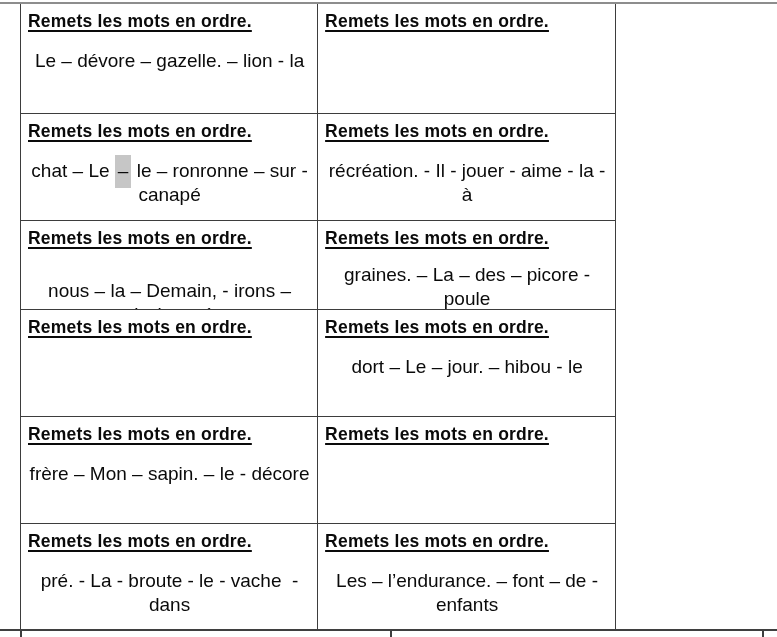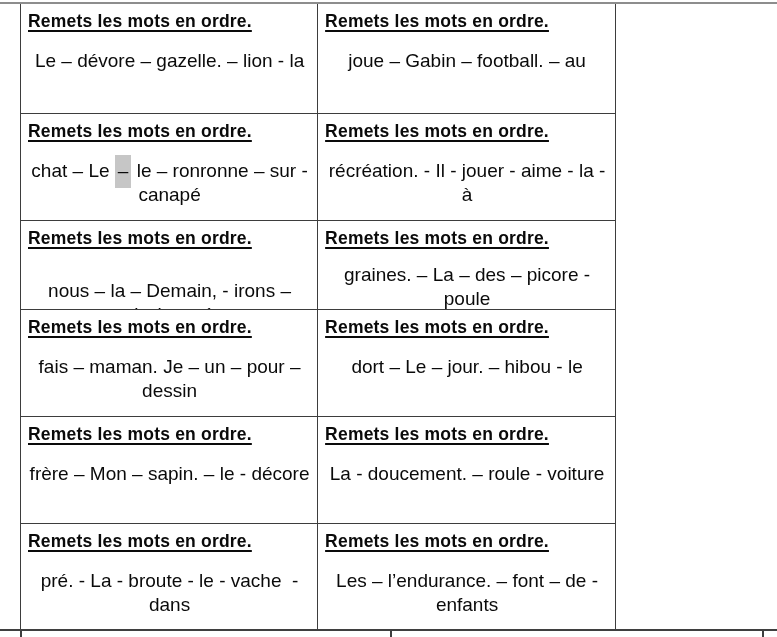--- a/index.html
+++ b/index.html
@@ -84,21 +84,20 @@
 
   <div class="grid">
 
     <div class="row" style="height:110px">
       <div class="cell left" style="height:110px">
         <div class="cell-title">Remets les mots en ordre.</div>
         <div class="sentence">Le – dévore – gazelle. – lion - la</div>
       </div>
       <div class="cell right" style="height:110px">
         <div class="cell-title">Remets les mots en ordre.</div>
-        <div class="sentence">joue – Gabin – football. – au</div>
       </div>
     </div>
 
     <div class="row" style="height:107px">
       <div class="cell left" style="height:107px">
         <div class="cell-title">Remets les mots en ordre.</div>
         <div class="sentence"><span>chat – Le </span><span class="hl">–</span><span> le – ronronne – sur - canapé</span></div>
       </div>
       <div class="cell right" style="height:107px">
         <div class="cell-title">Remets les mots en ordre.</div>
@@ -113,36 +112,34 @@
       </div>
       <div class="cell right" style="height:89px">
         <div class="cell-title">Remets les mots en ordre.</div>
         <div class="sentence" style="margin-top:13px">graines. – La – des – picore - poule</div>
       </div>
     </div>
 
     <div class="row" style="height:107px">
       <div class="cell left" style="height:107px">
         <div class="cell-title">Remets les mots en ordre.</div>
-        <div class="sentence">fais – maman. Je – un – pour – dessin</div>
       </div>
       <div class="cell right" style="height:107px">
         <div class="cell-title">Remets les mots en ordre.</div>
         <div class="sentence">dort – Le – jour. – hibou - le</div>
       </div>
     </div>
 
     <div class="row" style="height:107px">
       <div class="cell left" style="height:107px">
         <div class="cell-title">Remets les mots en ordre.</div>
         <div class="sentence">frère – Mon – sapin. – le - décore</div>
       </div>
       <div class="cell right" style="height:107px">
         <div class="cell-title">Remets les mots en ordre.</div>
-        <div class="sentence">La - doucement. – roule - voiture</div>
       </div>
     </div>
 
     <div class="row" style="height:106px">
       <div class="cell left" style="height:106px">
         <div class="cell-title">Remets les mots en ordre.</div>
         <div class="sentence">pré. - La - broute - le - vache  - dans</div>
       </div>
       <div class="cell right" style="height:106px">
         <div class="cell-title">Remets les mots en ordre.</div>

